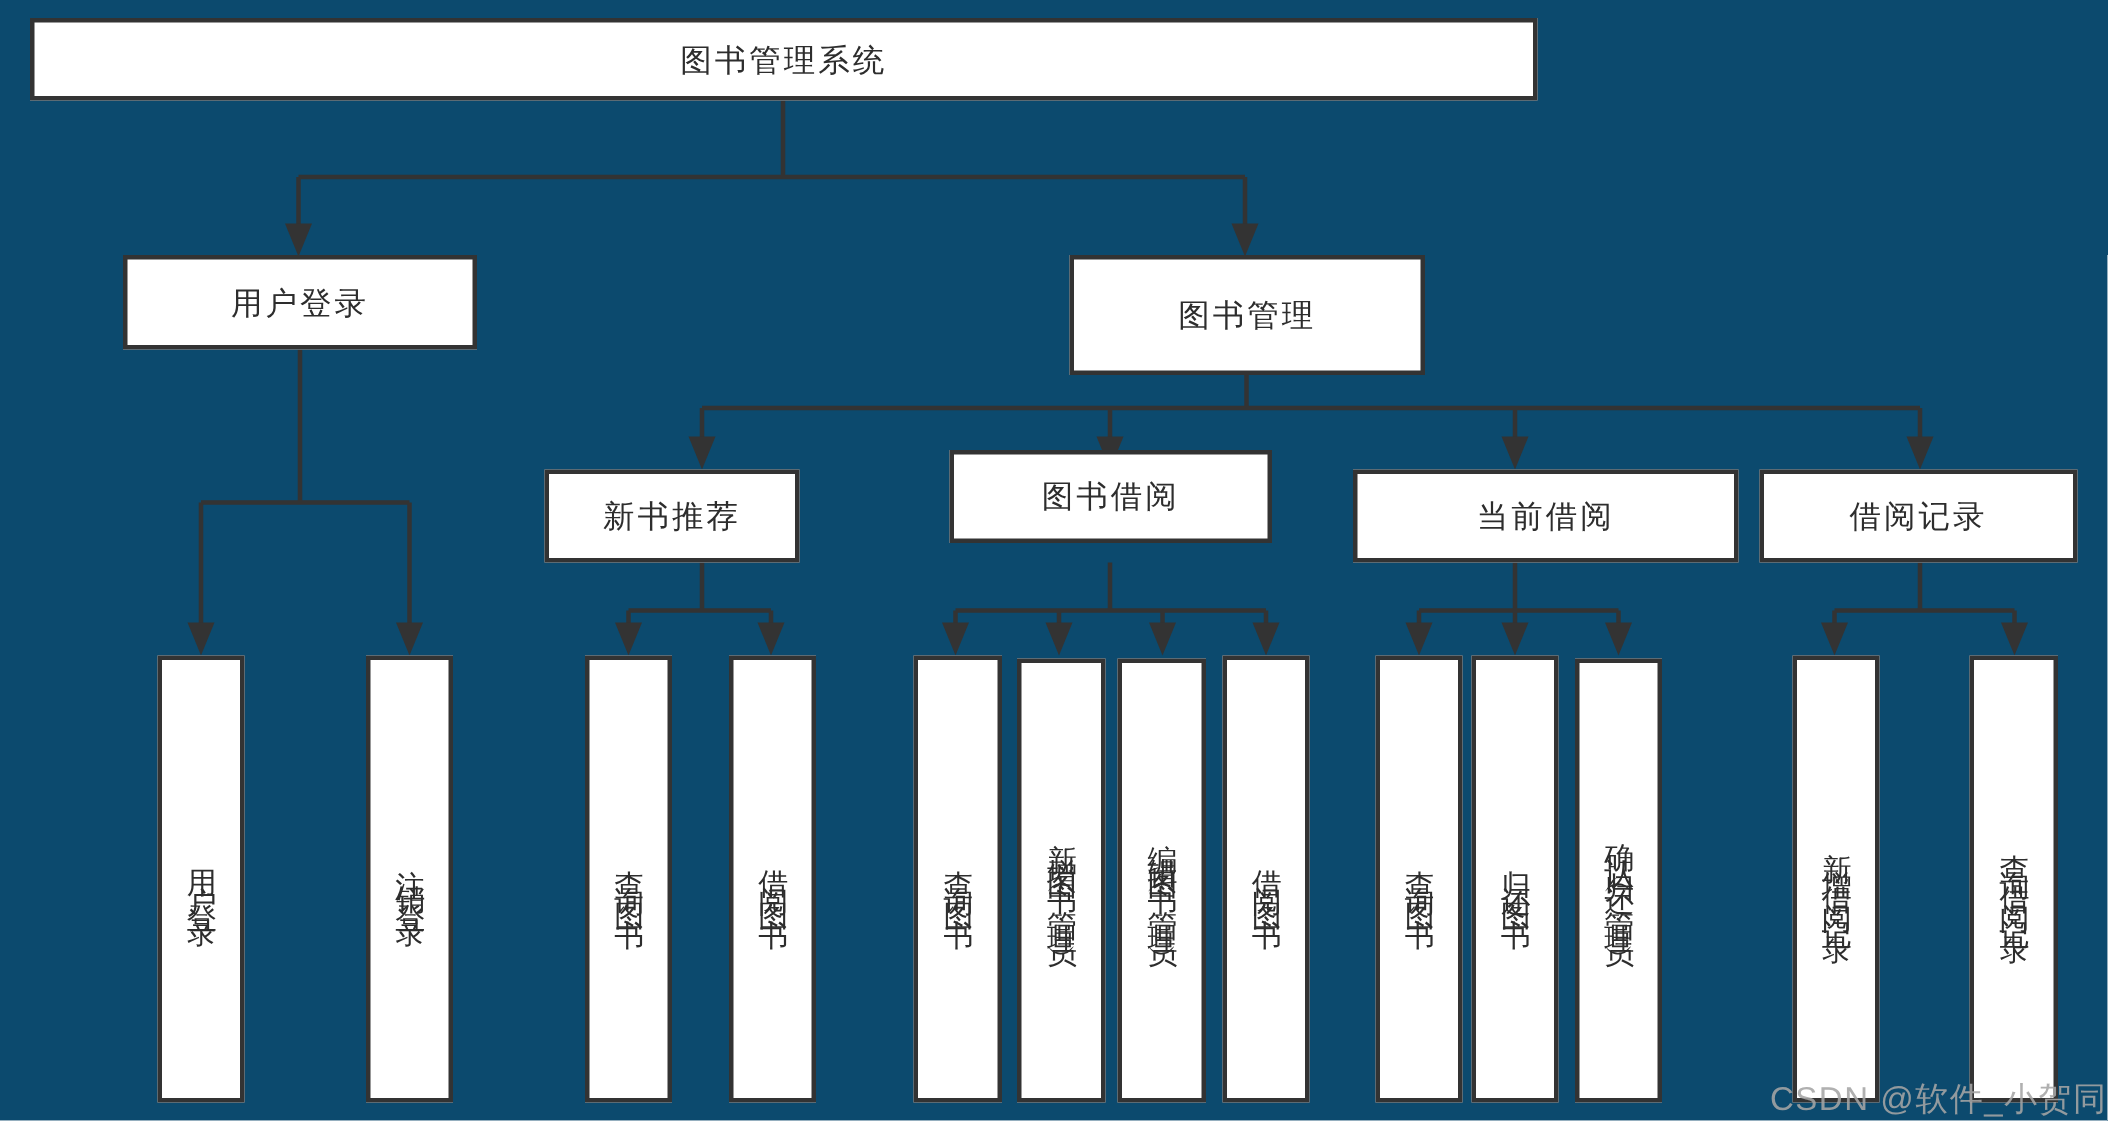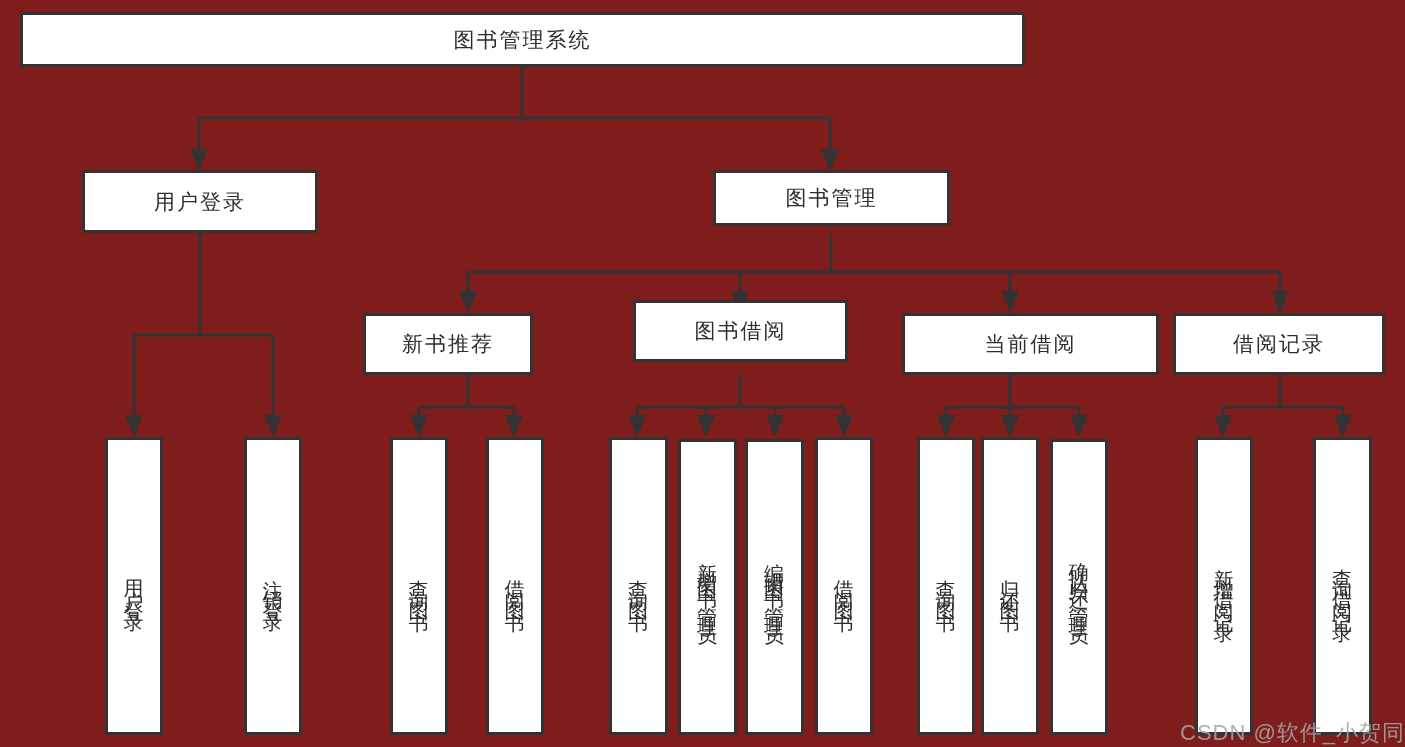--- a/index.html
+++ b/index.html
@@ -1,20 +1,20 @@
 <!DOCTYPE html>
 <html><head>
 <meta charset="utf-8">
 <style>
   * { margin:0; padding:0; box-sizing:border-box; }
   html,body { background:#ffffff; }
   body { font-family:"Liberation Sans","DejaVu Sans",sans-serif; color:#2d2d2d; }
   .canvas {
     position:relative; width:1405px; height:747px;
-    background:#7f1d1d; overflow:hidden;
+    background:#0c4a6e; overflow:hidden;
   }
   .connectors { position:absolute; left:0; top:0; width:1405px; height:747px; z-index:0; }
   .box {
     position:absolute; background:#ffffff; border:3px solid #333333;
     display:flex; align-items:center; justify-content:center;
     z-index:1; color:#2d2d2d;
   }
   .hbox { font-size:21px; letter-spacing:2px; }
   .root-box { border-width:3px; }
   .leaf { top:437px; width:58px; height:298px; }
@@ -67,21 +67,21 @@
     <polygon fill="#333333" stroke="none" points="1070,415 1088,415 1079,437"></polygon>
 
     <path d="M1280,375 V407 M1223,407 H1343 M1223,407 V417 M1343,407 V417"></path>
     <polygon fill="#333333" stroke="none" points="1214,415 1232,415 1223,437"></polygon>
     <polygon fill="#333333" stroke="none" points="1334,415 1352,415 1343,437"></polygon>
   </svg>
 
   <div class="box hbox root-box" style="left:20px; top:12px; width:1005px; height:55px;">图书管理系统</div>
 
   <div class="box hbox" style="left:82px; top:170px; width:236px; height:63px;">用户登录</div>
-  <div class="box hbox" style="left:713px; top:170px; width:237px; height:56px;">图书管理</div>
+  <div class="box hbox" style="left:713px; top:170px; width:237px; height:80px;">图书管理</div>
 
   <div class="box hbox" style="left:363px; top:313px; width:170px; height:62px;">新书推荐</div>
   <div class="box hbox" style="left:633px; top:300px; width:215px; height:62px;">图书借阅</div>
   <div class="box hbox" style="left:902px; top:313px; width:257px; height:62px;">当前借阅</div>
   <div class="box hbox" style="left:1173px; top:313px; width:212px; height:62px;">借阅记录</div>
 
   <div class="box leaf" style="left:105px;">
     <span class="vtext">用户登录</span>
   </div>
   <div class="box leaf" style="left:244px;">

